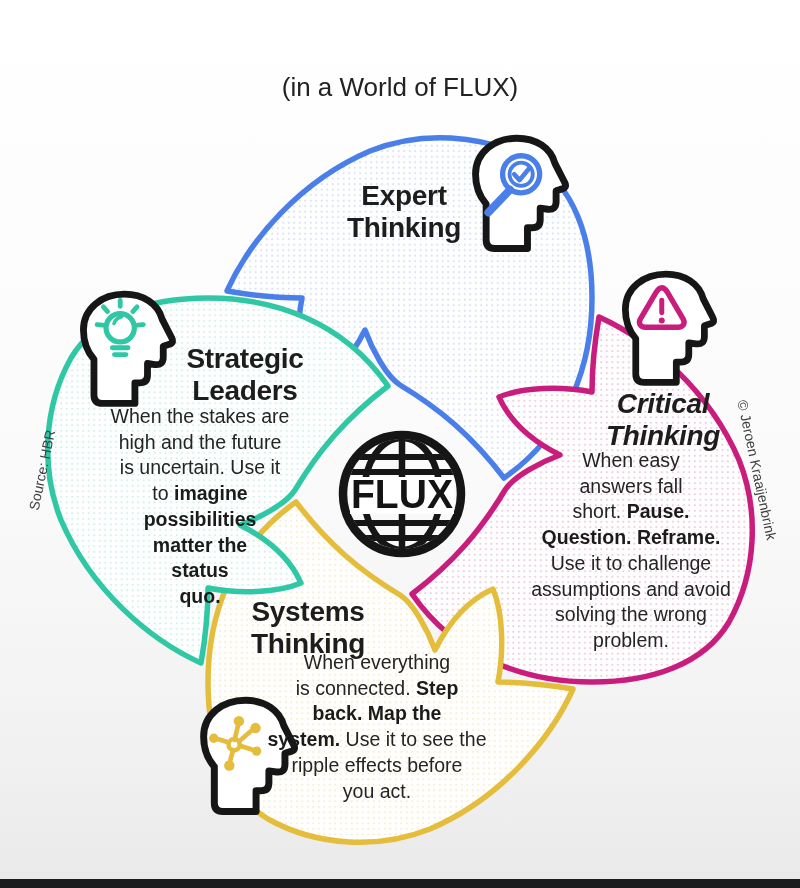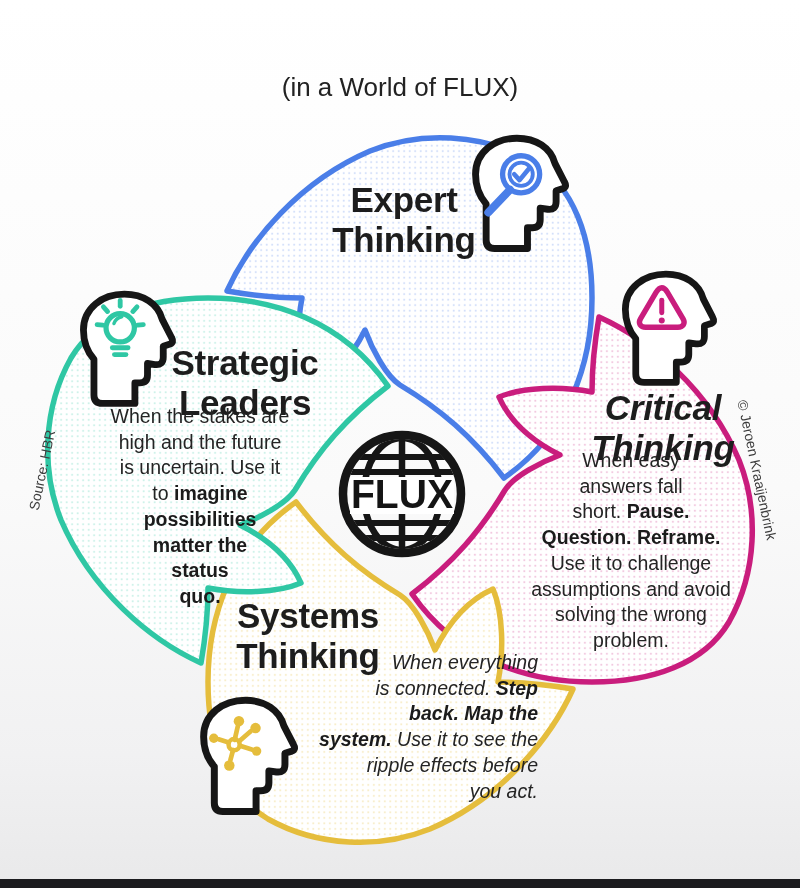--- a/index.html
+++ b/index.html
@@ -10,21 +10,21 @@
   }
   #canvas{
     position:relative;width:800px;height:888px;overflow:hidden;
     background:linear-gradient(180deg,#ffffff 0%,#fafafa 55%,#f1f1f2 85%,#e9e9ea 100%);
   }
   #stage{position:absolute;left:0;top:0;}
   .hdr{position:absolute;left:0;top:22px;width:800px;text-align:center;
     font-weight:800;font-size:38px;letter-spacing:-.5px;color:#1b1b1b;}
   .sub{position:absolute;left:0;top:72px;width:800px;text-align:center;
     font-weight:500;font-size:26px;color:#222;}
-  .sec-title{position:absolute;font-weight:800;font-size:35px;line-height:1.13;
+  .sec-title{position:absolute;font-weight:800;font-size:28px;line-height:1.13;
     color:#1d1d1d;text-align:center;white-space:pre-line;letter-spacing:-.3px;}
   .sec-body{position:absolute;font-weight:500;font-size:19.5px;line-height:1.32;
     color:#242424;white-space:pre-line;}
   .sec-body .b{font-weight:800;color:#1b1b1b;}
   .credit{position:absolute;font-size:14px;font-weight:500;color:#3d3d3d;
     width:190px;text-align:center;white-space:nowrap;}
   .credit.left{left:-53px;top:462px;transform:rotate(-78deg);}
   .credit.right{left:662px;top:462px;transform:rotate(78deg);}
   .bottombar{position:absolute;left:0;bottom:0;width:800px;height:9px;background:#1c1c1f;}
   
@@ -170,21 +170,21 @@
 high and the future
 is uncertain. Use it
 to </span><span class="b">imagine
 possibilities
 matter the
 status
 quo.</span></div>
 
   <div class="sec-title" style="left:208px;top:596px;width:200px;">Systems
 Thinking</div>
-  <div class="sec-body" style="left:216px;top:650px;width:322px;text-align:right;font-style:italic;"><span>When everything
+  <div class="sec-body" style="left:216px;top:650px;width:322px;text-align:center;"><span>When everything
 is connected. </span><span class="b">Step
 back. Map the
 system.</span><span> Use it to see the
 ripple effects before
 you act.</span></div>
 
   <div class="credit left">Source: HBR</div>
   <div class="credit right">© Jeroen Kraaijenbrink</div>
 
   <div class="bottombar"></div>

